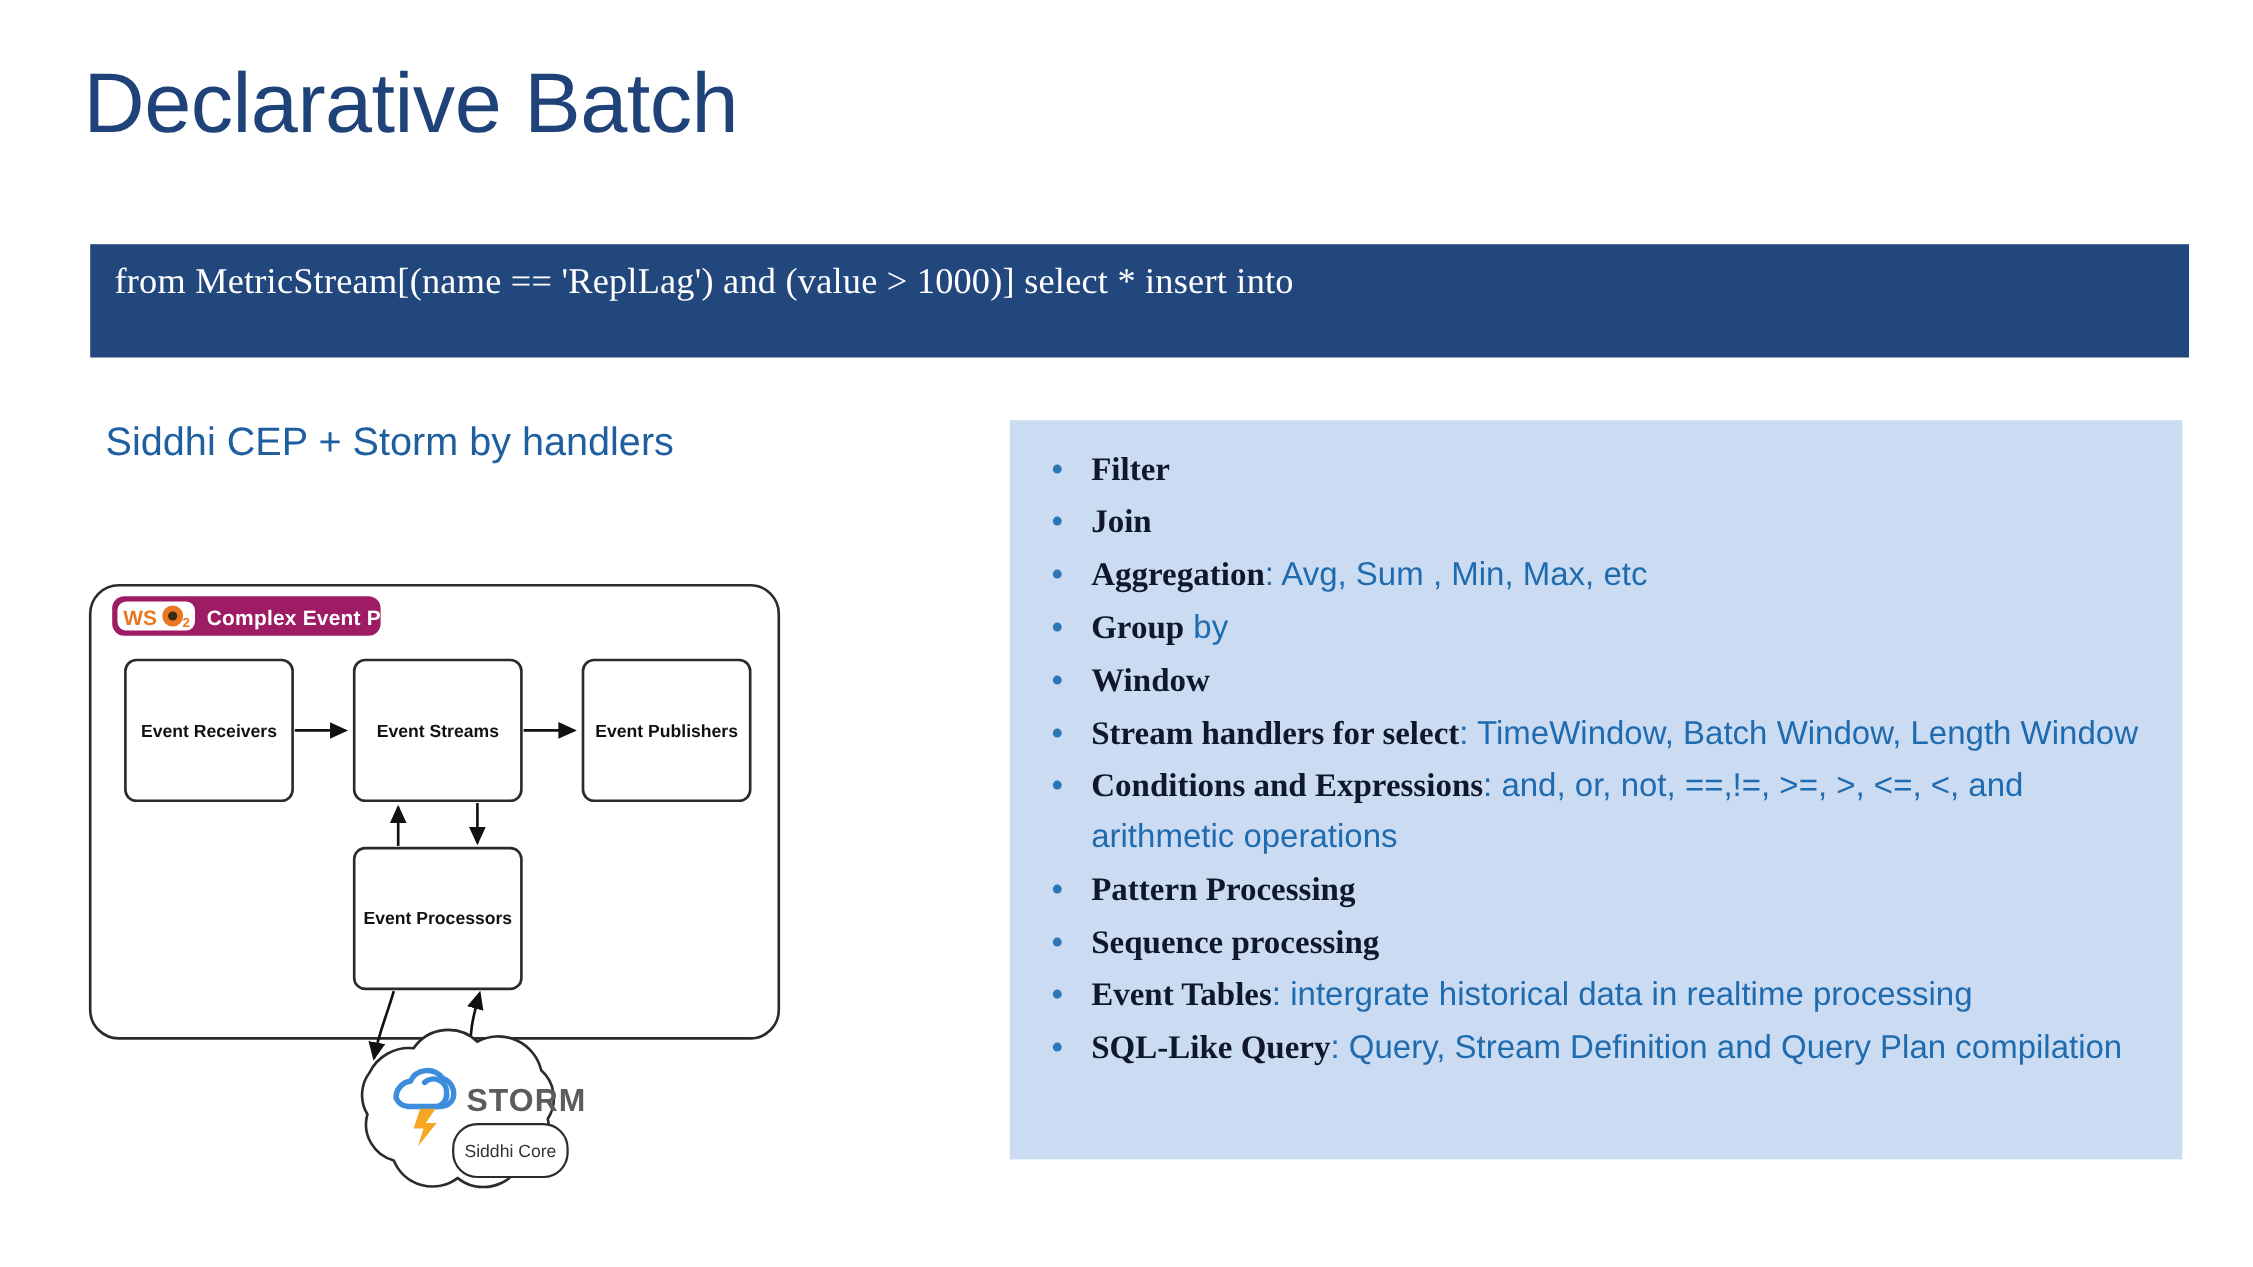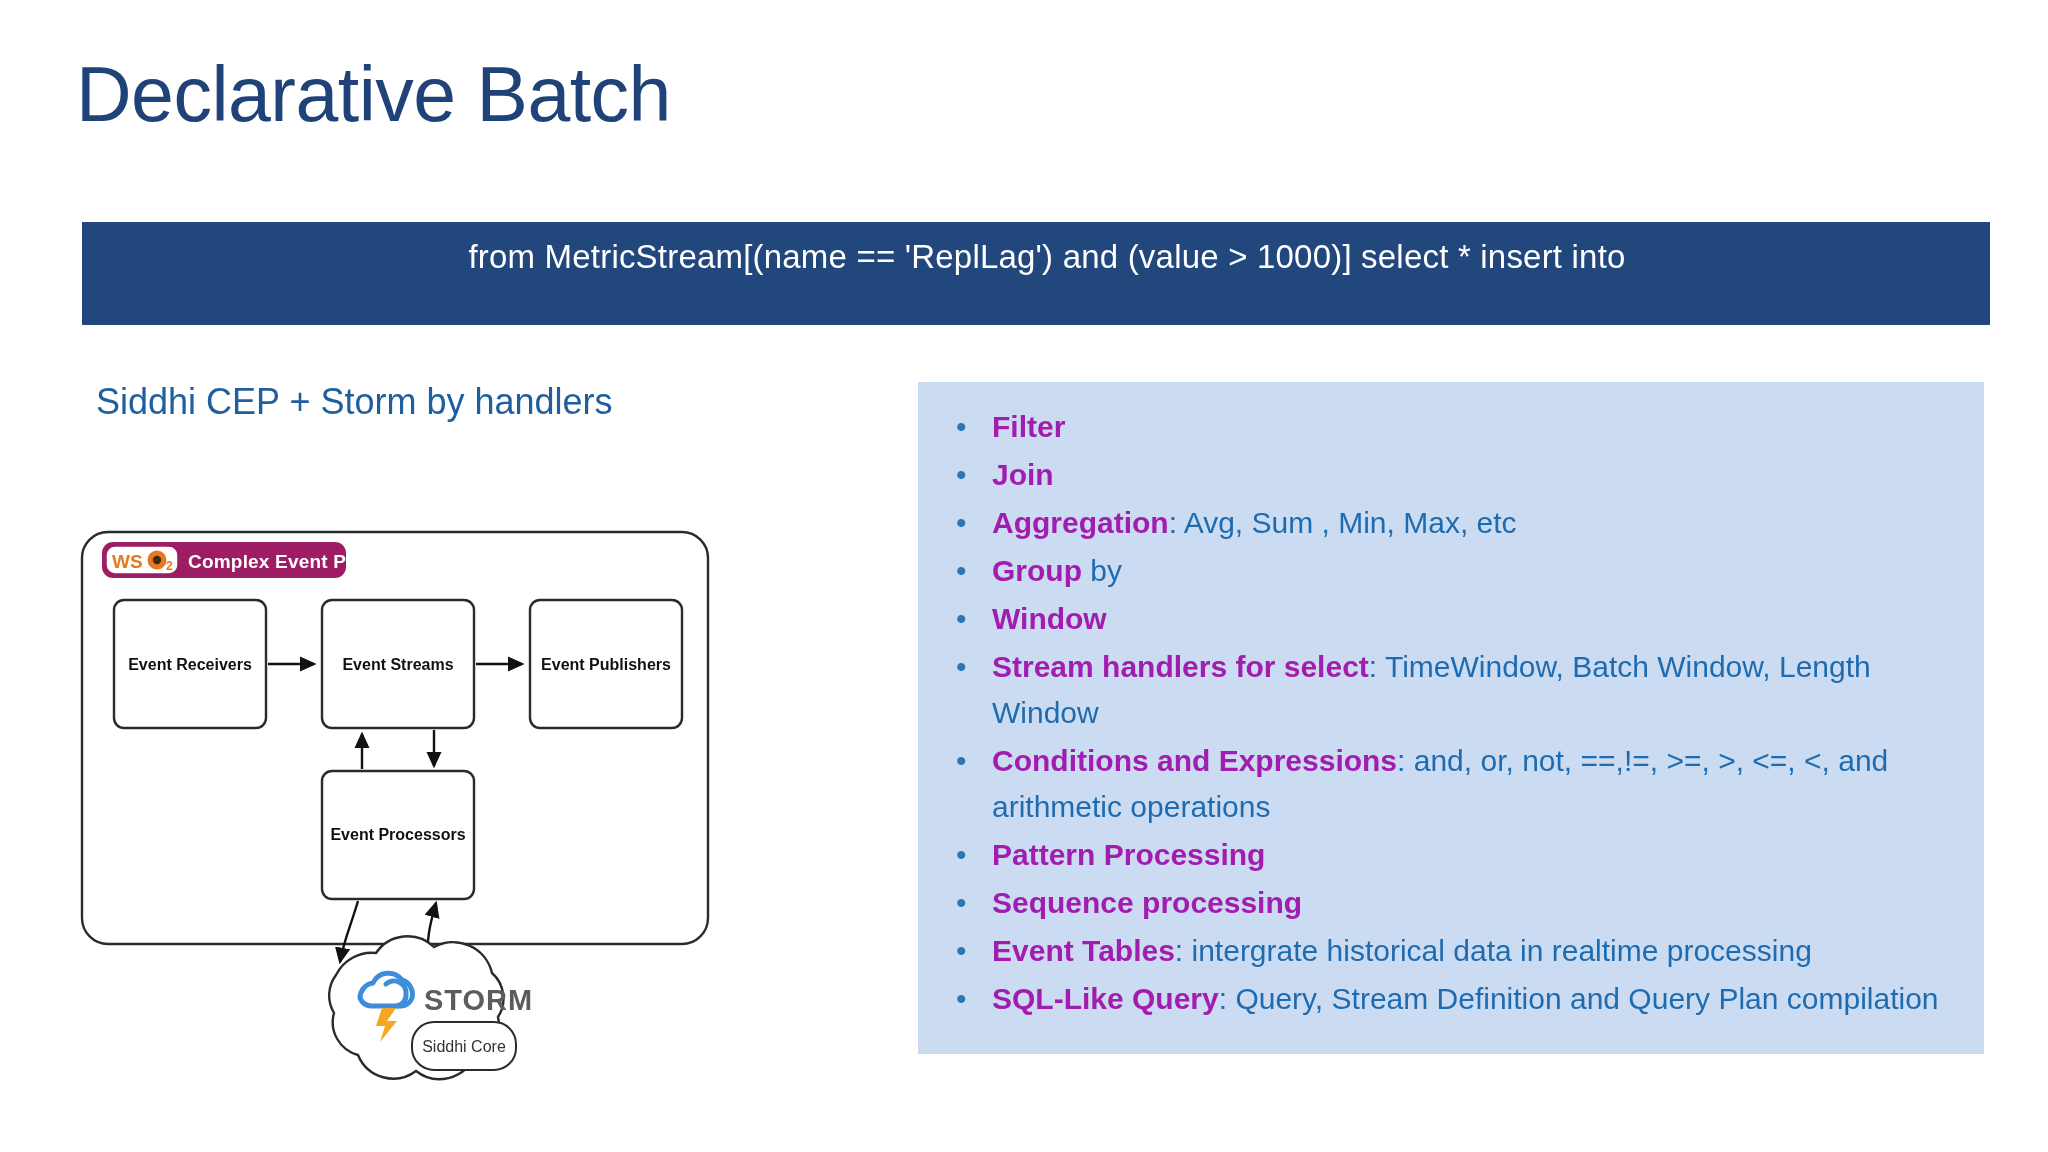--- a/index.html
+++ b/index.html
@@ -34,27 +34,26 @@
     position: absolute;
     left: 82px;
     top: 222px;
     width: 1908px;
     height: 103px;
     background: #21477D;
     box-sizing: border-box;
     padding: 14px 0 0 22px;
   }
   #code-bar .code-line {
-    font-family: Liberation Sans, sans-serif;
+    font-family: Liberation Serif, serif;
     font-size: 33px;
     line-height: 41px;
     color: #FFFFFF;
     letter-spacing: 0.2px;
     white-space: pre;
-    text-align: center;
   }
 
   
   #left-heading {
     position: absolute;
     left: 96px;
     top: 376px;
     width: 760px;
   }
   #left-heading .h-line1 {
@@ -111,21 +110,22 @@
   }
   .bullet-text {
     flex: 1 1 auto;
     font-size: 30px;
     line-height: 46px;
     color: #1F6BB0;
     font-weight: 400;
   }
   .bullet-text .lead {
     font-weight: bold;
-    color: #a21caf;
+    color: #0f172a;
+    font-family: Liberation Serif, serif;
   }
 </style>
 </head>
 <body>
 
 <div id="slide-title">Declarative Batch</div>
 
 <div id="code-bar">
   <div class="code-line">from MetricStream[(name == 'ReplLag') and (value &gt; 1000)] select * insert into</div>
 </div>

